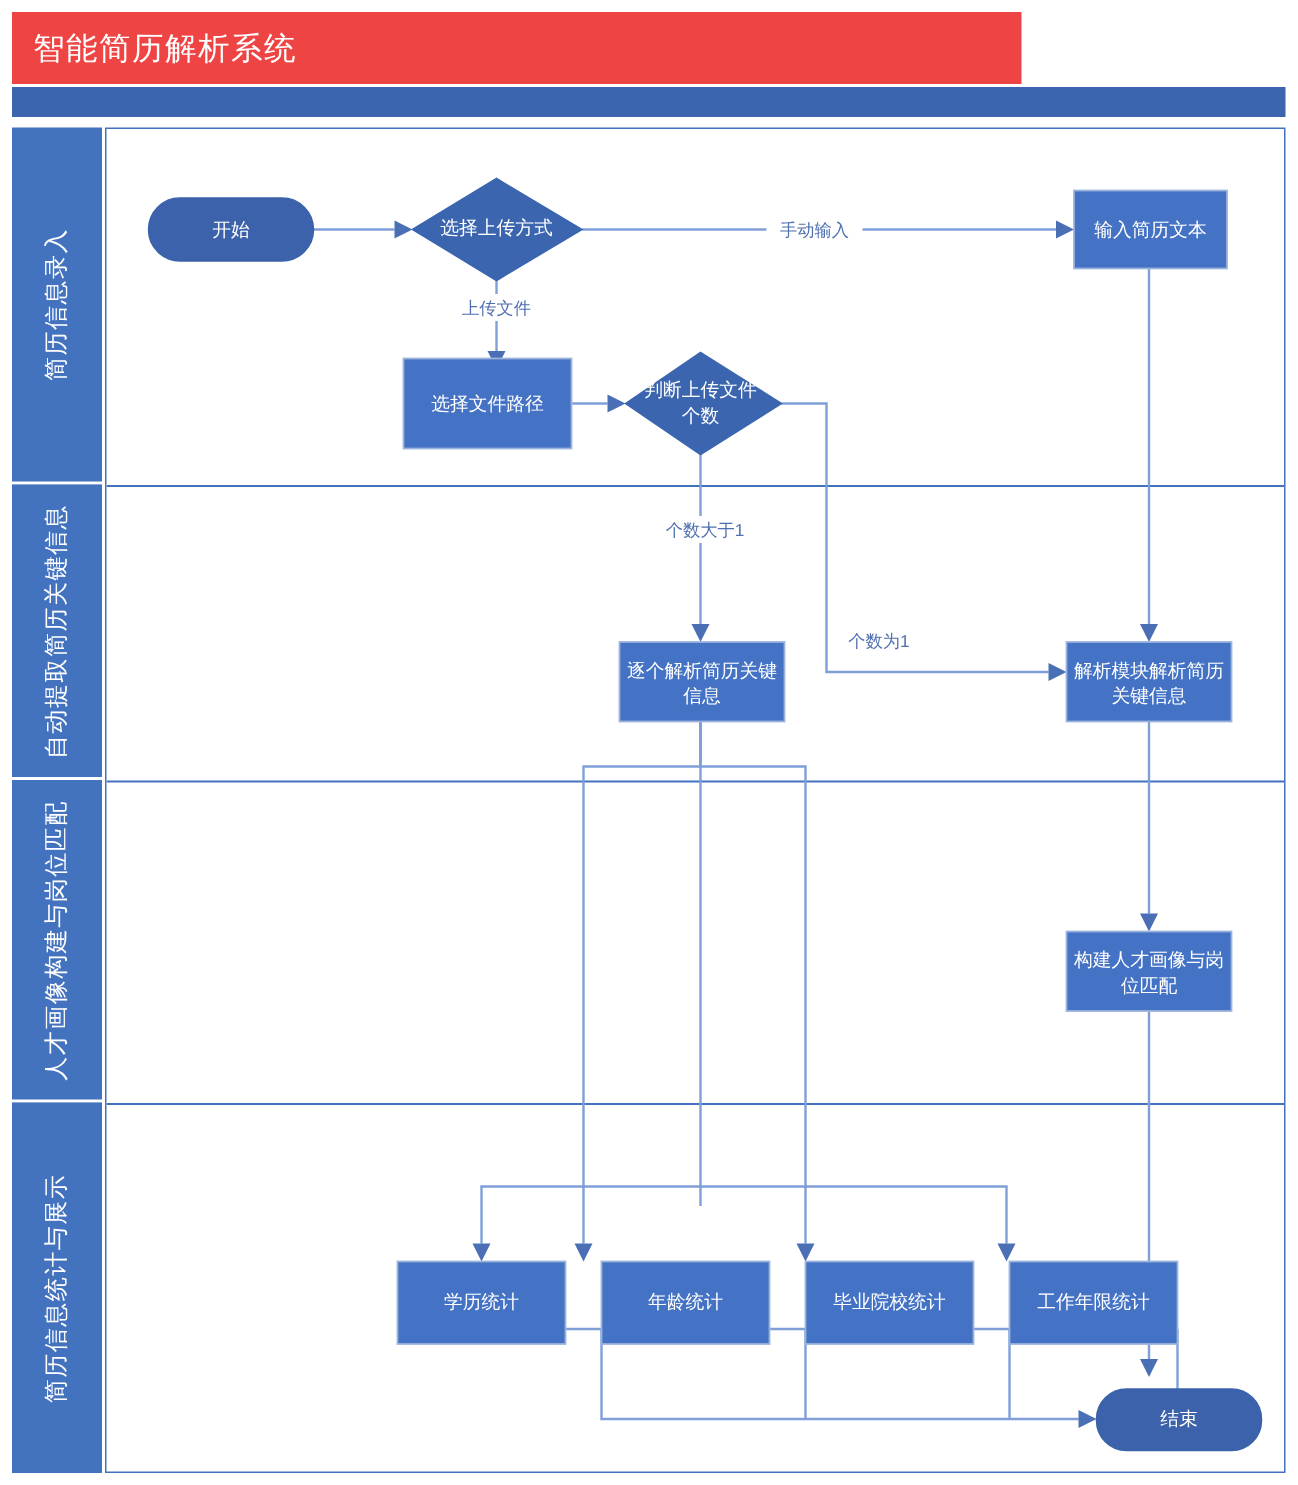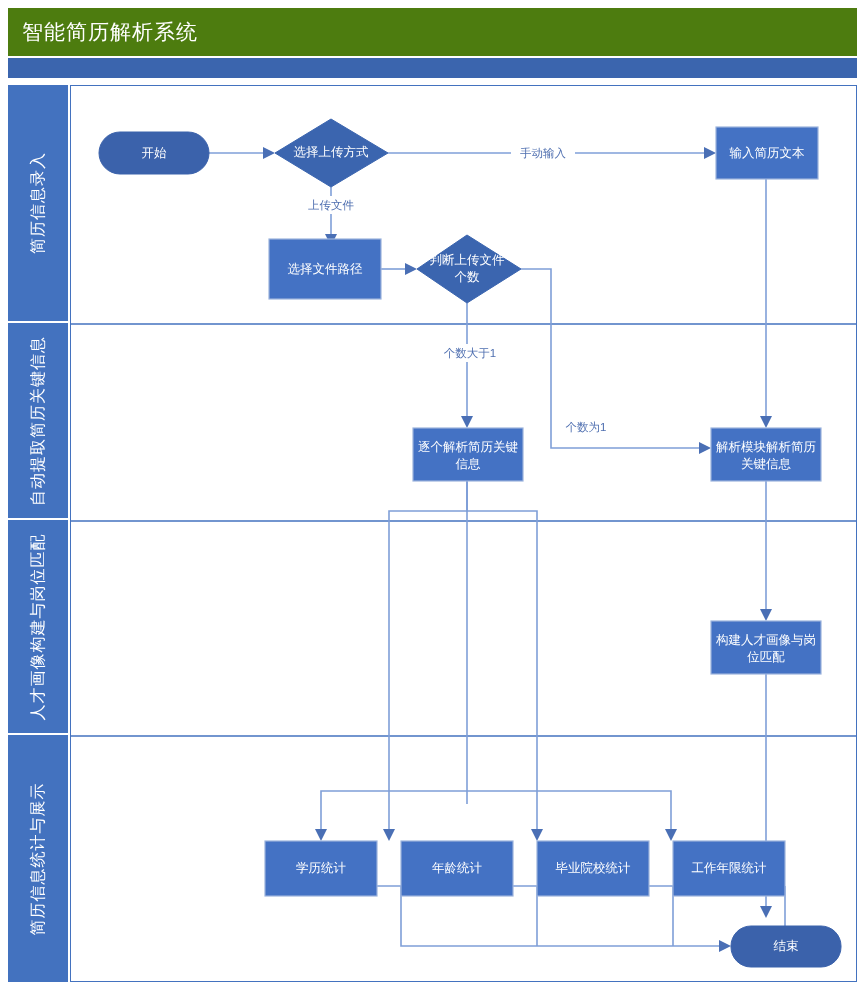--- a/index.html
+++ b/index.html
@@ -6,22 +6,22 @@
   body{
     width:865px;height:990px;
     font-family:"Liberation Sans","DejaVu Sans",sans-serif;
     overflow:hidden;
     position:relative;
   }
   #app{position:absolute;left:0;top:0;width:865px;height:990px;background:#ffffff;}
 
   
   .titlebar{
-    position:absolute;left:8px;top:8px;width:849px;height:48px;
-    background:#4d7c0f;
+    position:absolute;left:8px;top:8px;width:673px;height:48px;
+    background:#ef4444;
   }
   .titlebar .title{
     position:absolute;left:14px;top:50%;transform:translateY(-50%);
     color:#ffffff;font-size:21px;letter-spacing:1px;white-space:nowrap;
   }
   .titlestrip{
     position:absolute;left:8px;top:58px;width:849px;height:20px;
     background:#3b65ae;
   }
 

